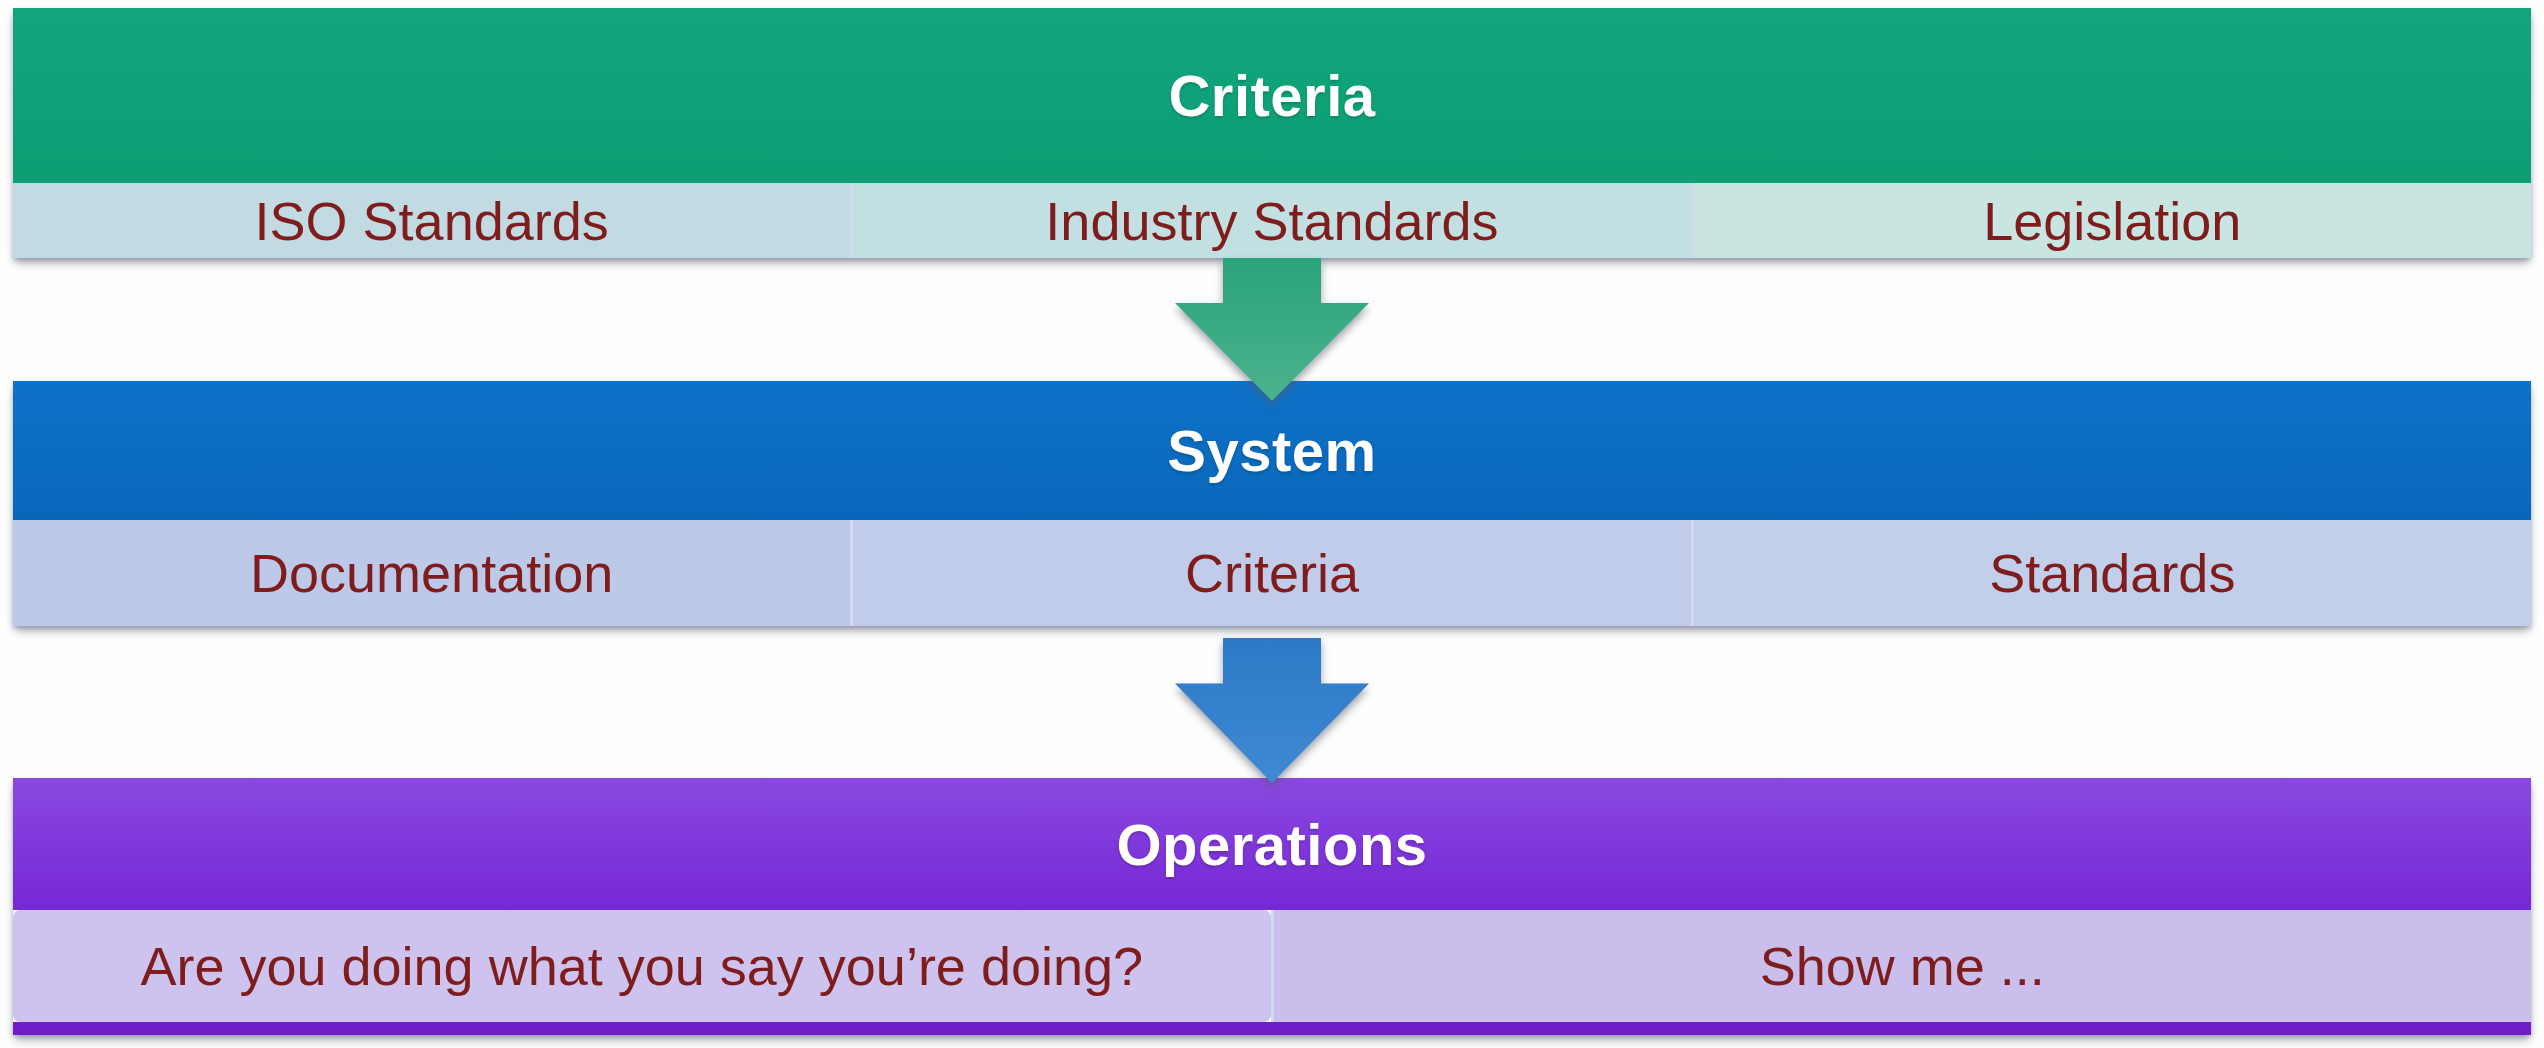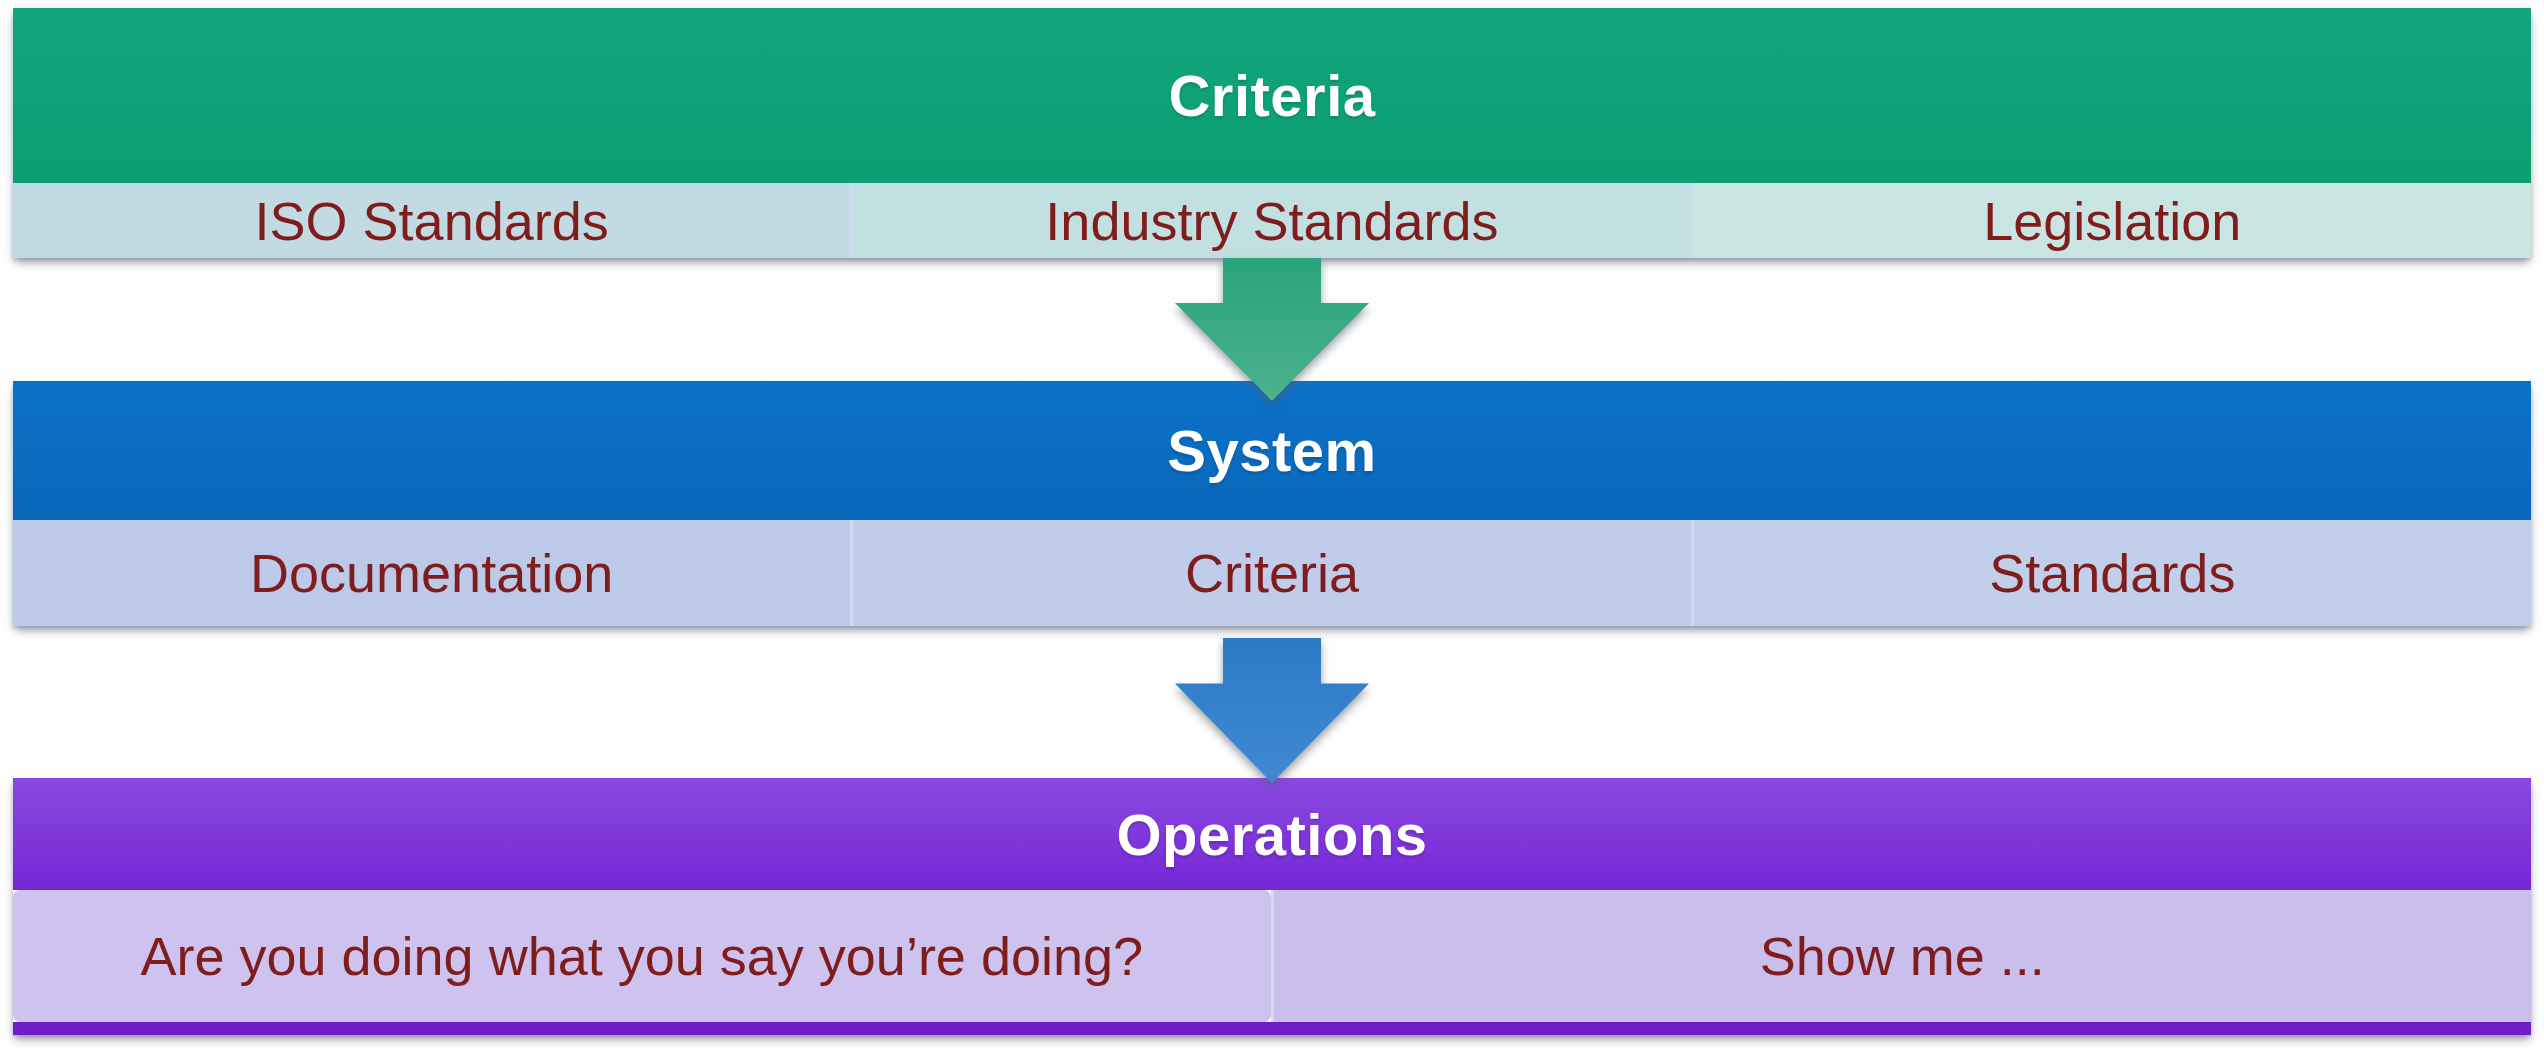--- a/index.html
+++ b/index.html
@@ -70,21 +70,21 @@
     background: linear-gradient(180deg, #0c72c8 0%, #0967ba 100%);
   }
   #band-system .band-row { height: 106px; }
   #band-system .cell:nth-child(1) { background: #bdc9e8; }
   #band-system .cell:nth-child(2) { background: #c0cce9; }
   #band-system .cell:nth-child(3) { background: #c2cfea; }
 
   
   #band-operations { top: 778px; height: 257px; }
   #band-operations .band-header {
-    height: 112px;
+    height: 132px;
     background: linear-gradient(180deg, #8a49e0 0%, #7527d5 100%);
   }
   #band-operations .band-row { height: 112px; }
   #band-operations .cell:nth-child(1) { background: #cec3ee; border-radius: 7px; }
   #band-operations .cell:nth-child(2) { background: #cabeec; text-align: center; }
   .band-footer-strip {
     height: 13px;
     background: #6f1dc9;
   }
 

